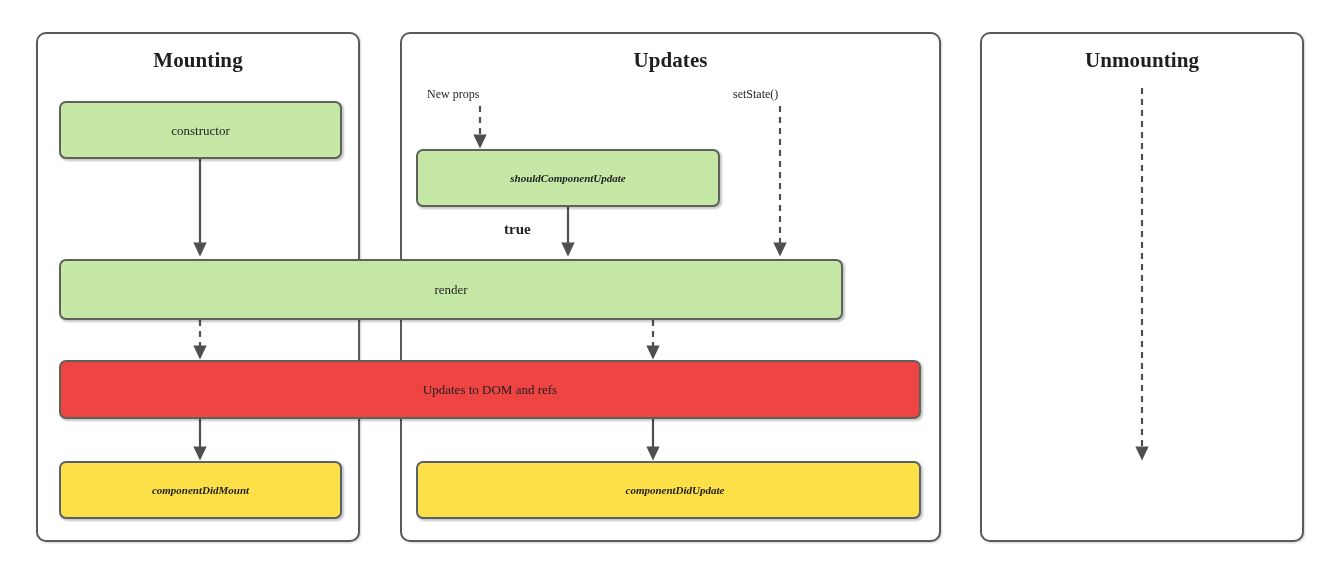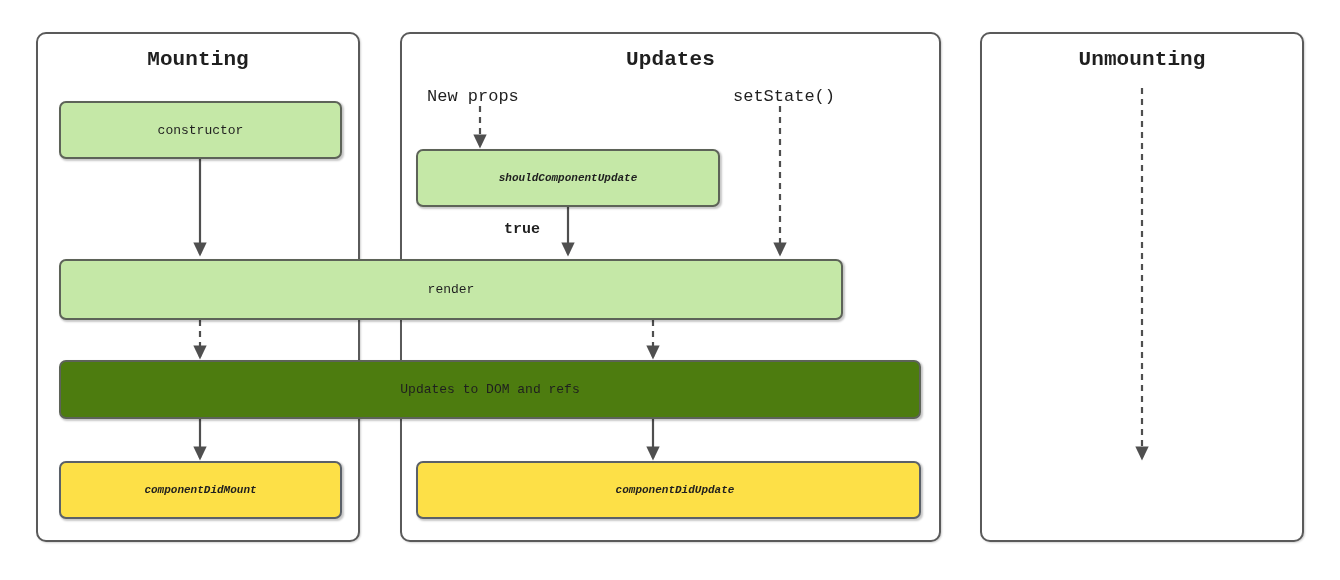--- a/index.html
+++ b/index.html
@@ -5,21 +5,21 @@
   html, body {
     margin: 0;
     padding: 0;
     background: #ffffff;
   }
   #stage {
     position: relative;
     width: 1340px;
     height: 580px;
     background: #ffffff;
-    font-family: Liberation Mono, monospace;
+    font-family: Liberation Serif, serif;
     overflow: hidden;
   }
   .panel {
     position: absolute;
     background: #ffffff;
     border: 2.5px solid #5a5a5a;
     border-radius: 10px;
     box-sizing: border-box;
     box-shadow: 1px 1px 2px rgba(0,0,0,0.18);
   }
@@ -40,35 +40,35 @@
     border: 2.5px solid #5d6358;
     border-radius: 7px;
     display: flex;
     align-items: center;
     justify-content: center;
     color: #1f1f1f;
     box-shadow: 1.5px 1.5px 2px rgba(0,0,0,0.22);
     z-index: 5;
   }
   .node-green { background: #c5e8a7; border-color: #5d6358; }
-  .node-yellow { background: #4d7c0f; border-color: #5d6358; }
+  .node-yellow { background: #ef4444; border-color: #5d6358; }
   .node-blue  { background: #fde047; border-color: #5a6068; }
   .node-label {
     font-size: 13px;
     line-height: 1;
     white-space: nowrap;
   }
   .lbl-italic {
     font-style: italic;
     font-weight: bold;
     font-size: 11px;
   }
   .free-label {
     position: absolute;
-    font-size: 17px;
+    font-size: 12px;
     color: #1f1f1f;
     white-space: nowrap;
     z-index: 6;
   }
   .free-label.bold { font-weight: bold; font-size: 15px; }
   svg.edges {
     position: absolute;
     top: 0; left: 0;
     width: 1340px;
     height: 580px;

